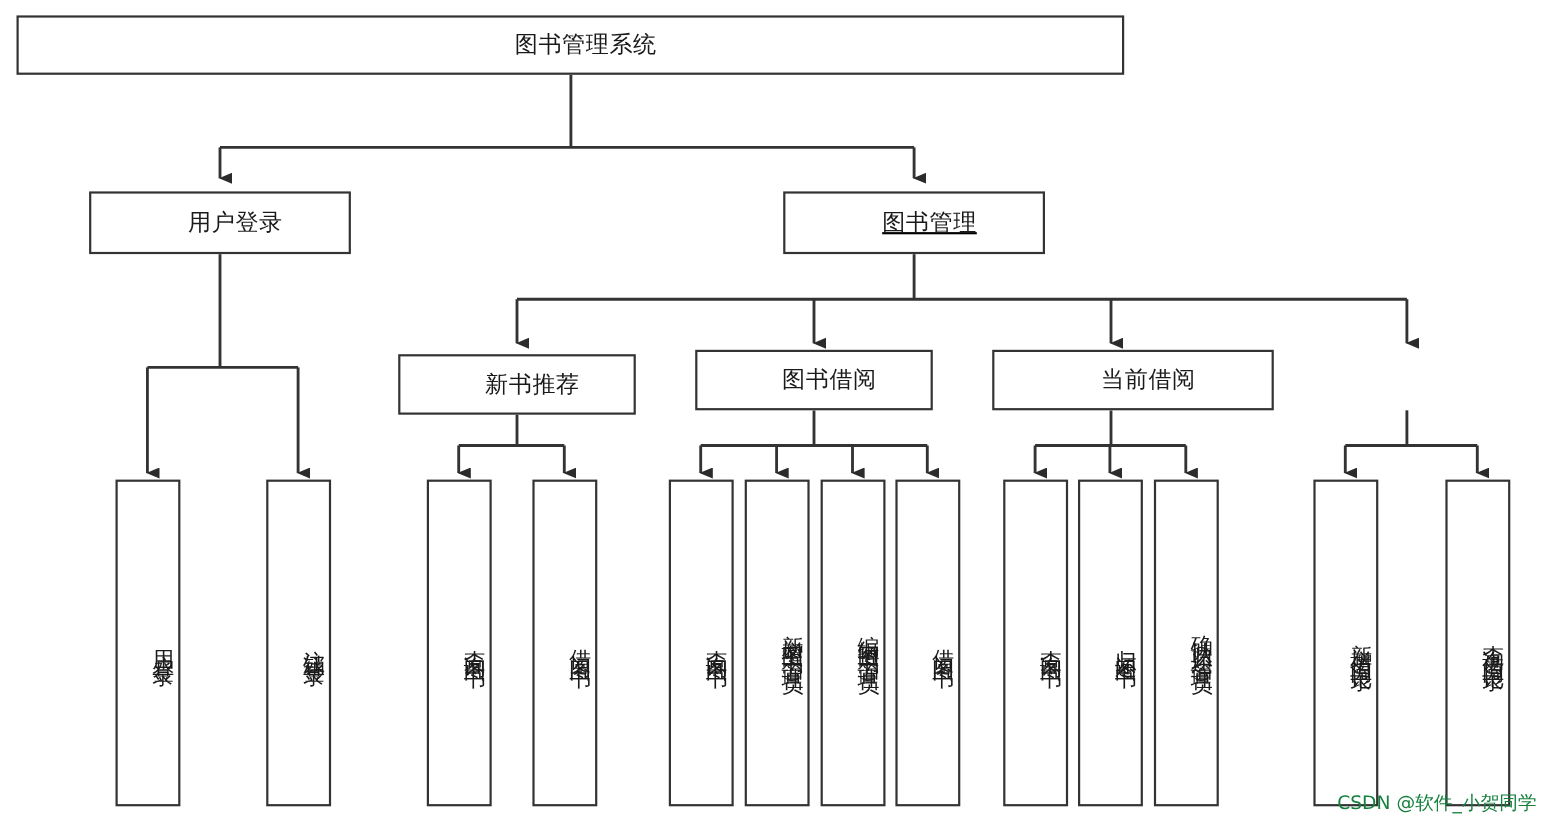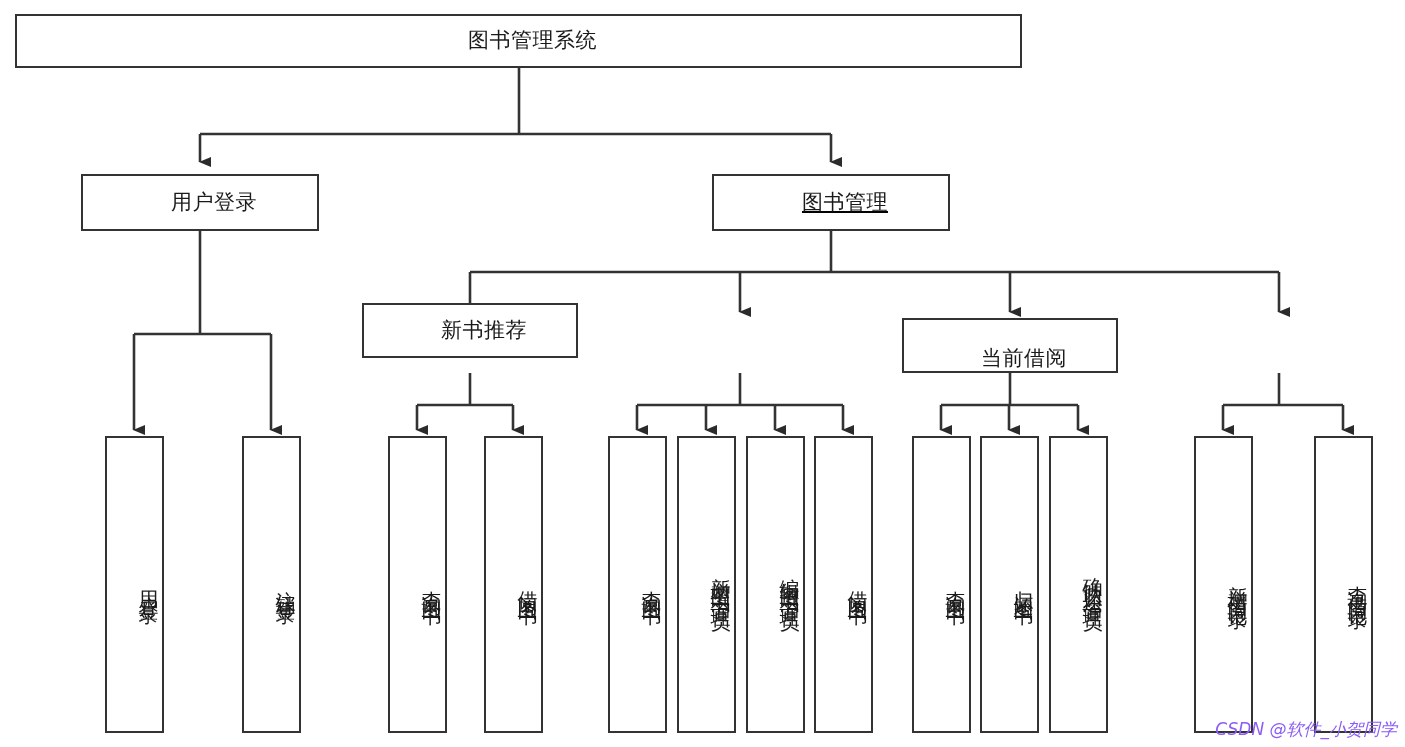--- a/index.html
+++ b/index.html
@@ -48,24 +48,23 @@
     text-orientation: upright;
     letter-spacing: 5px;
     line-height: 1.05;
     white-space: nowrap;
   }
   .watermark {
     position: absolute;
     right: 8px;
     bottom: 6px;
     font-size: 17px;
-    color: #8b5cf6;
+    color: #15803d;
     white-space: nowrap;
     pointer-events: none;
-    font-style: italic;
   }
 </style>
 </head>
 <body>
 
 <div id="canvas">
 
   <svg id="diagram-svg" viewBox="0 0 1405 747" xmlns="http://www.w3.org/2000/svg">
     <defs>
       <marker id="arrow" viewBox="0 0 10 12" refX="5" refY="11" markerWidth="10" markerHeight="12" orient="auto-start-reverse" markerUnits="userSpaceOnUse">
@@ -121,24 +120,27 @@
     <span class="node-label-h">图书管理系统</span>
   </div>
 
   <div class="node-box" style="left:81px; top:174px; width:238px; height:57px;">
     <span class="node-label-h">用户登录</span>
   </div>
   <div class="node-box" style="left:712px; top:174px; width:238px; height:57px;text-decoration:underline;">
     <span class="node-label-h">图书管理</span>
   </div>
 
-  <div class="node-box" style="left:362px; top:303px; width:216px; height:55px;">
+  <div class="node-box" style="left:362px; top:322px; width:216px; height:55px;">
     <span class="node-label-h">新书推荐</span>
   </div>
-  <div class="node-box" style="left:902px; top:318px; width:216px; height:55px;align-items:flex-end;">
+  <div class="node-box" style="left:632px; top:318px; width:216px; height:55px;">
+    <span class="node-label-h">图书借阅</span>
+  </div>
+  <div class="node-box" style="left:902px; top:318px; width:256px; height:55px;">
     <span class="node-label-h">当前借阅</span>
   </div>
 
   <div class="node-box" style="left:105px; top:436px; width:59px; height:297px;">
     <span class="node-label-v">用户登录</span>
   </div>
   <div class="node-box" style="left:242px; top:436px; width:59px; height:297px;">
     <span class="node-label-v">注销登录</span>
   </div>
 

